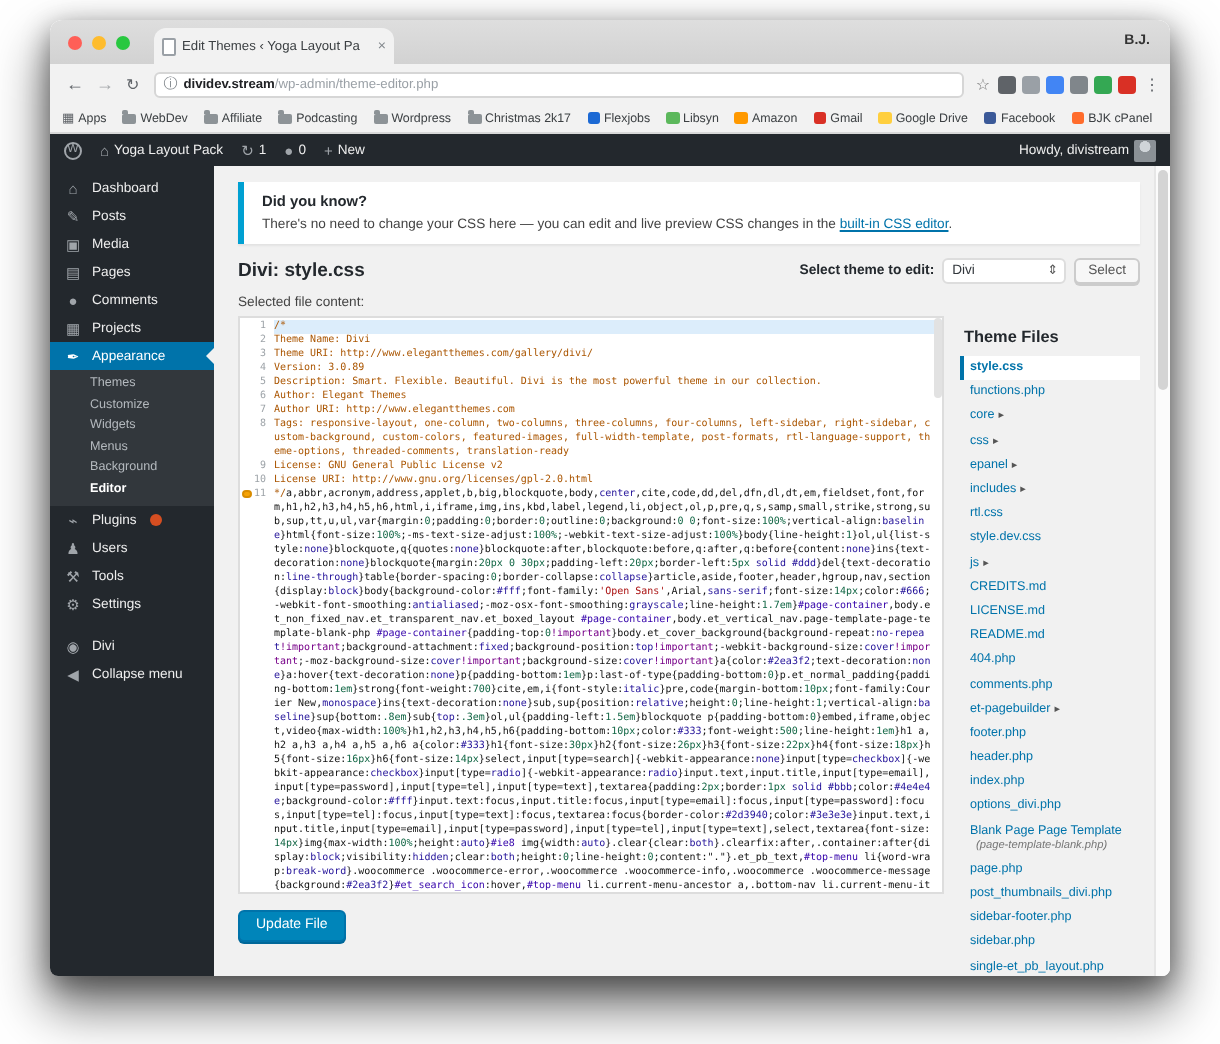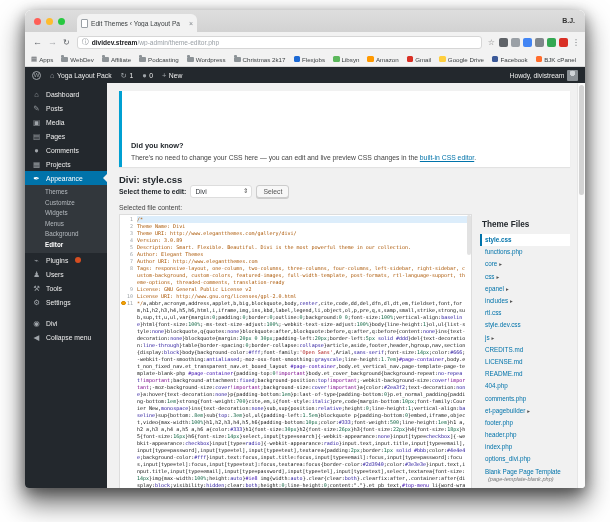--- a/index.html
+++ b/index.html
@@ -66,25 +66,25 @@
   .submenu { background:#32373c; padding:2px 0 3px; }
   .smi { height:10.5px; line-height:10.5px; padding-left:20px; color:#b4b9be; font-size:6.3px; }
   .smi-current { color:#fff; font-weight:700; }
   .menu-gap { height:7px; }
 
   .content { flex:1; background:#f1f1f1; position:relative; padding:8px 15px 0 12px; overflow:hidden; }
   .pg-scrollbar { position:absolute; right:0; top:0; bottom:0; width:8px; background:#fbfbfb; border-left:1px solid #e6e6e6; }
   .pg-thumb { position:absolute; left:1px; right:1px; top:2px; height:110px; background:#d4d4d4; border-radius:3px; }
 
   .notice { background:#fff; border-left:3px solid #00a0d2; box-shadow:0 1px 1px rgba(0,0,0,.06); padding:5px 9px 6px; margin-bottom:7px; }
-  .notice-title { font-size:7.4px; font-weight:700; color:#23282d; margin-bottom:3.5px;margin-top:45px; }
+  .notice-title { font-size:7.4px; font-weight:700; color:#23282d; margin-bottom:3.5px; }
   .notice-body { font-size:6.8px; color:#444; }
   .notice-body a { color:#0073aa; text-decoration:underline; }
 
-  .hdr-row { display:flex; align-items:flex-start; justify-content:space-between; margin:4px 0 6px;flex-direction:column; }
+  .hdr-row { display:flex; align-items:center; justify-content:space-between; margin:4px 0 6px; }
   .page-title { font-size:9.5px; font-weight:700; color:#23282d; }
   .theme-sel { display:flex; align-items:center; gap:4px; }
   .sel-label { font-size:6.9px; font-weight:700; color:#23282d; }
   .select-box { width:62px; height:13px; background:#fff; border:1px solid #ddd; border-radius:3px; font-size:6.8px; color:#32373c;
     display:flex; align-items:center; padding:0 3px 0 4px; }
   .select-box .val { flex:1; }
   .sel-arrows { font-size:6.5px; color:#555; }
   .btn-secondary { height:13px; padding:0 6px; background:#f7f7f7; border:1px solid #ccc; border-radius:3px; font-size:6.8px; color:#555;
     display:flex; align-items:center; box-shadow:0 1px 0 #ccc; }
 

